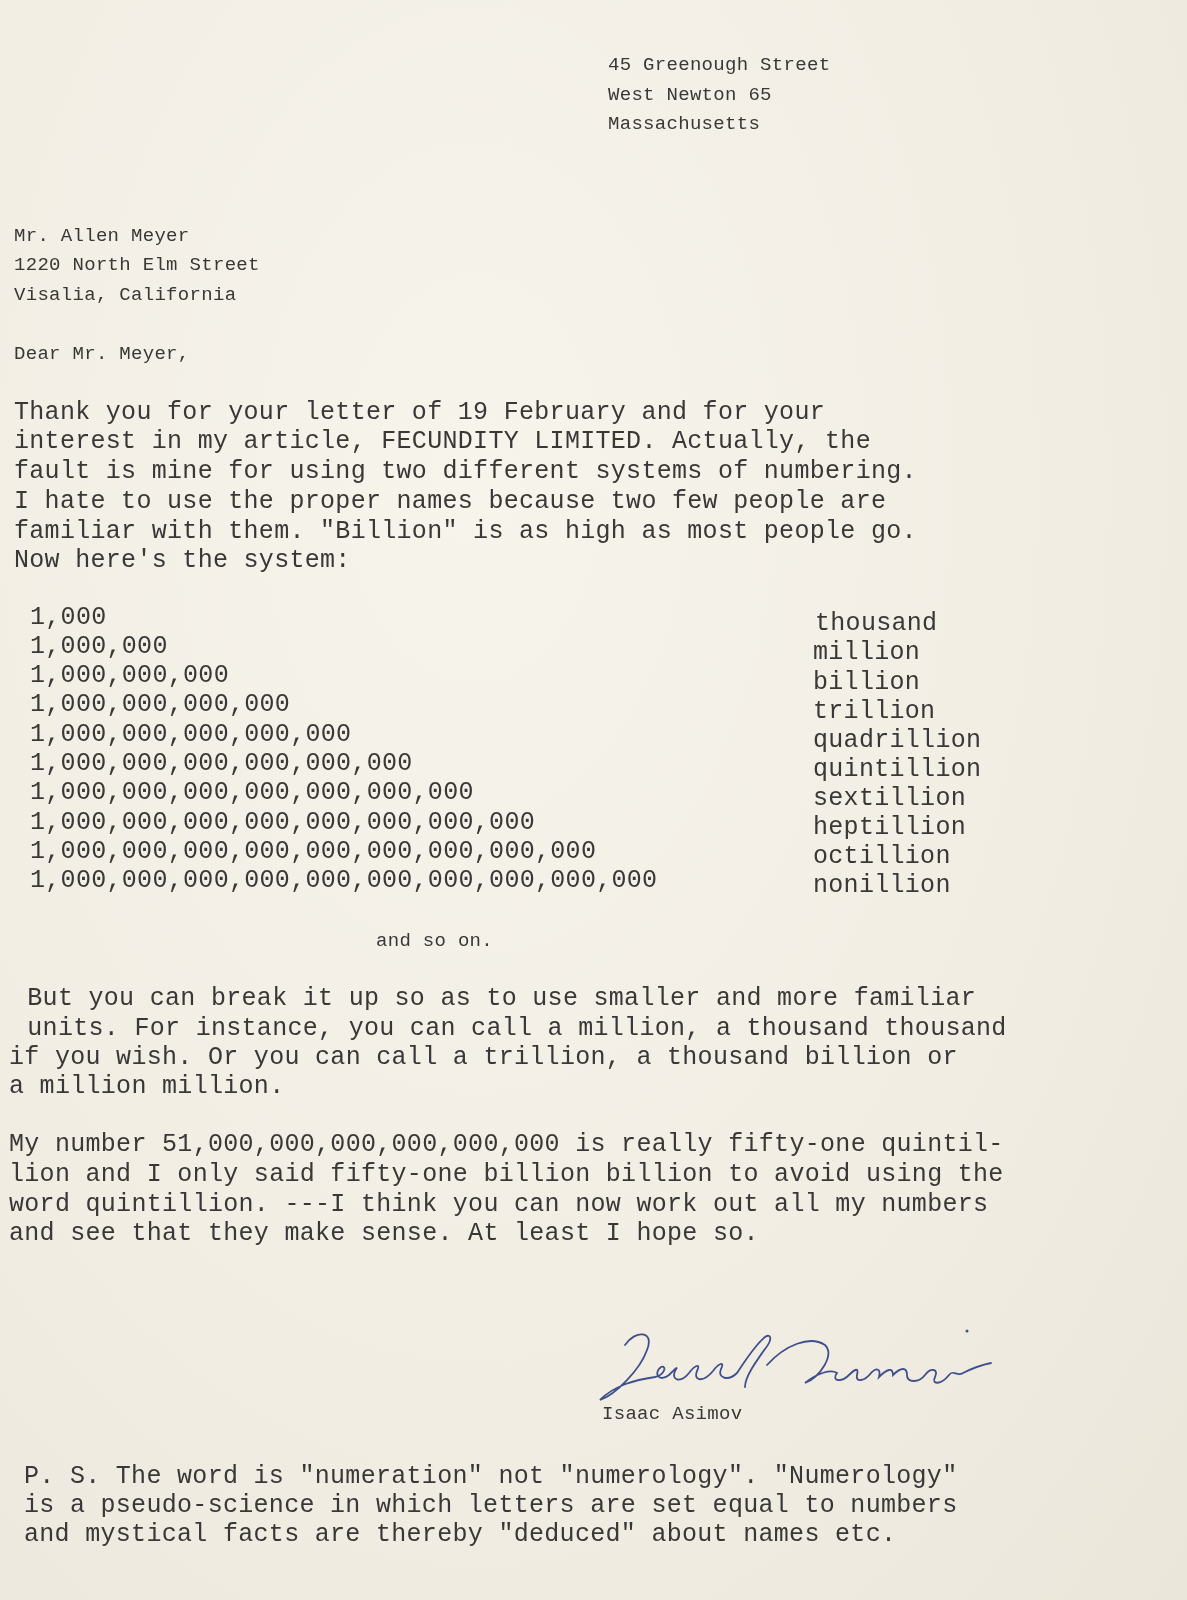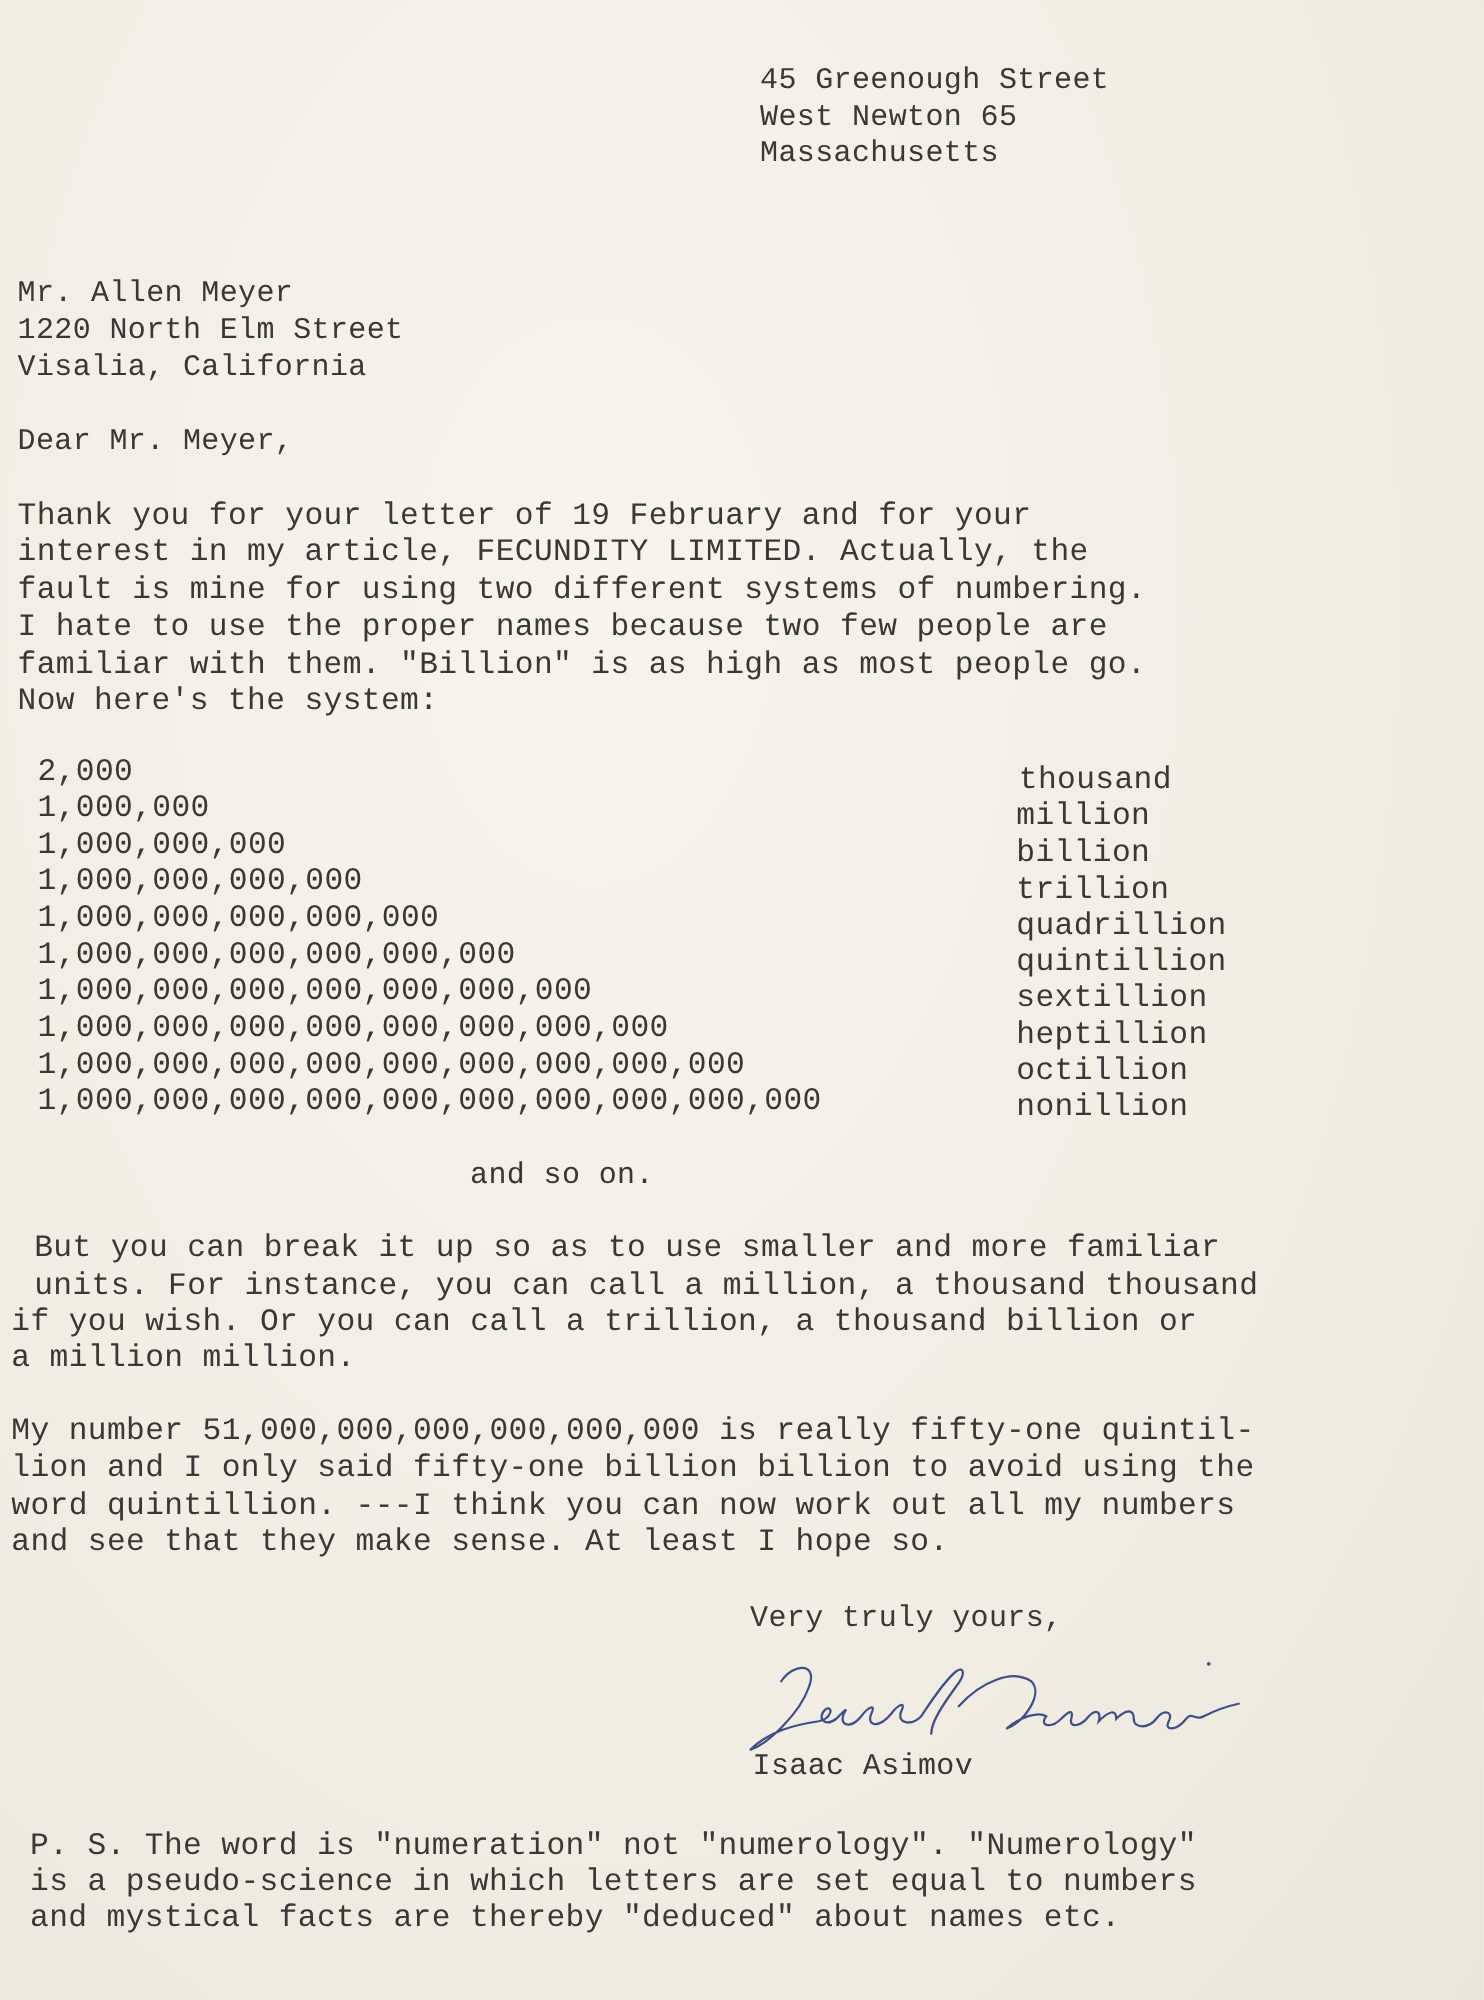--- a/index.html
+++ b/index.html
@@ -7,21 +7,21 @@
     width: 1187px; height: 1600px; overflow: hidden;
     background: #f3efe6;
     font-family: "Liberation Mono", "DejaVu Sans Mono", monospace;
     color: #3a3836;
     position: relative;
   }
   .page {
     position: absolute; inset: 0;
     background: radial-gradient(ellipse at 40% 30%, #f7f4ec 0%, #f1ede3 60%, #ebe6da 100%);
   }
-  .line { position: absolute; font-size: 24px; line-height: 30px; white-space: pre; letter-spacing: 0.3px; text-align: right; }
+  .line { position: absolute; font-size: 19px; line-height: 30px; white-space: pre; letter-spacing: 0.3px; text-align: right; }
   .block { position: absolute; font-size: 25px; line-height: 29.5px; white-space: pre; letter-spacing: 0.3px; }
   .sig {
     position: absolute; left: 595px; top: 1325px; width: 420px; height: 90px;
   }
 </style>
 </head>
 <body>
 
 <div class="page">
 
@@ -43,21 +43,21 @@
   <div>
     <div class="block" style="left:14px;top:398px">Thank you for your letter of 19 February and for your</div>
     <div class="block" style="left:14px;top:427px">interest in my article, FECUNDITY LIMITED. Actually, the</div>
     <div class="block" style="left:14px;top:457px">fault is mine for using two different systems of numbering.</div>
     <div class="block" style="left:14px;top:487px">I hate to use the proper names because two few people are</div>
     <div class="block" style="left:14px;top:517px">familiar with them. "Billion" is as high as most people go.</div>
     <div class="block" style="left:14px;top:546px">Now here's the system:</div>
   </div>
 
   <div>
-    <div class="block" style="left:30px;top:603px">2,000</div>
+    <div class="block" style="left:30px;top:603px">1,000</div>
     <div class="block" style="left:30px;top:632px">1,000,000</div>
     <div class="block" style="left:30px;top:661px">1,000,000,000</div>
     <div class="block" style="left:30px;top:690px">1,000,000,000,000</div>
     <div class="block" style="left:30px;top:720px">1,000,000,000,000,000</div>
     <div class="block" style="left:30px;top:749px">1,000,000,000,000,000,000</div>
     <div class="block" style="left:30px;top:778px">1,000,000,000,000,000,000,000</div>
     <div class="block" style="left:30px;top:808px">1,000,000,000,000,000,000,000,000</div>
     <div class="block" style="left:30px;top:837px">1,000,000,000,000,000,000,000,000,000</div>
     <div class="block" style="left:30px;top:866px">1,000,000,000,000,000,000,000,000,000,000</div>
 
@@ -82,21 +82,20 @@
     <div class="block" style="left:9px;top:1072px">a million million.</div>
   </div>
 
   <div>
     <div class="block" style="left:9px;top:1130px">My number 51,000,000,000,000,000,000 is really fifty-one quintil-</div>
     <div class="block" style="left:9px;top:1160px">lion and I only said fifty-one billion billion to avoid using the</div>
     <div class="block" style="left:9px;top:1190px">word quintillion. ---I think you can now work out all my numbers</div>
     <div class="block" style="left:9px;top:1219px">and see that they make sense. At least I hope so.</div>
   </div>
 
-  <div class="line" style="left:600px;top:1281px">Very truly yours,</div>
 
   <div class="sig">
     <svg width="420" height="90" viewBox="0 0 420 90">
       <path d="M30 20 C 40 5, 60 5, 52 25 C 45 45, 20 70, 5 75 C 20 60, 40 55, 60 52 C 70 50, 72 40, 66 42 C 58 48, 64 58, 74 50 C 80 44, 84 40, 80 46 C 76 56, 86 58, 94 48 C 100 40, 106 38, 102 46 C 98 56, 108 58, 118 46 C 124 38, 130 36, 126 44 C 122 54, 134 56, 142 48 C 150 36, 160 20, 170 12 C 176 8, 178 14, 170 24 C 160 38, 150 52, 150 62" fill="none" stroke="#3f4f8c" stroke-width="1.8" stroke-linecap="round"></path>
       <path d="M172 40 C 190 20, 215 10, 230 20 C 240 30, 225 52, 210 58 C 222 48, 236 44, 242 48 C 236 56, 246 58, 254 50 C 260 44, 264 42, 262 50 C 260 58, 270 56, 276 48 C 282 42, 286 44, 284 52 C 292 44, 298 42, 298 50 C 306 42, 312 42, 312 50 C 312 58, 324 58, 330 50 C 336 42, 344 44, 340 52 C 336 60, 346 60, 354 50 C 358 44, 362 52, 368 48 C 376 44, 386 40, 396 38" fill="none" stroke="#3f4f8c" stroke-width="1.8" stroke-linecap="round"></path>
       <circle cx="372" cy="6" r="1.5" fill="#3f4f8c"></circle>
     </svg>
     
   </div>
 

